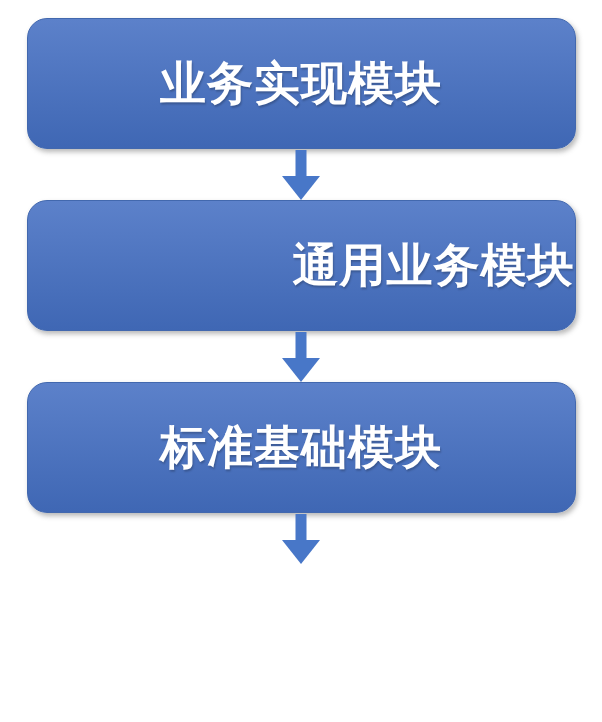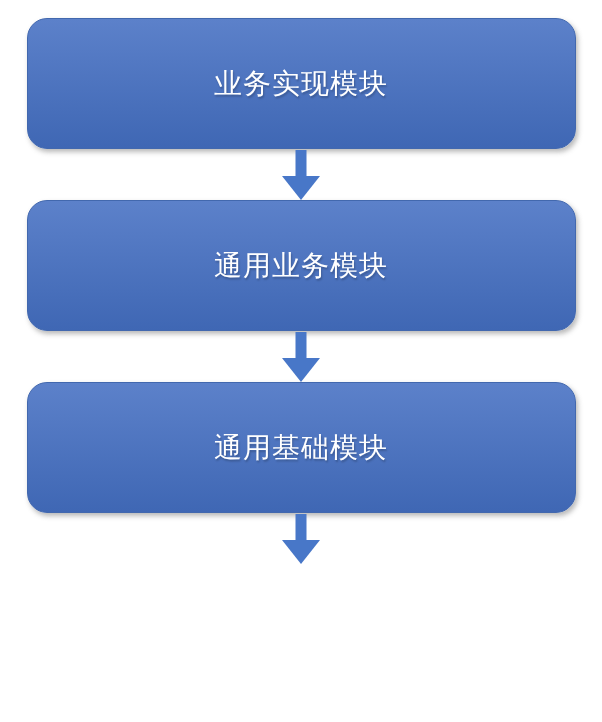--- a/index.html
+++ b/index.html
@@ -23,22 +23,22 @@
     margin: 0 auto;
     border-radius: 20px;
     display: flex;
     align-items: center;
     justify-content: center;
     box-sizing: border-box;
     box-shadow: 2px 3px 5px rgba(100,100,100,0.45);
   }
   .flow-box .label {
     color: #ffffff;
-    font-size: 28px;
-    font-weight: 400;
+    font-size: 46px;
+    font-weight: 700;
     letter-spacing: 1px;
     text-shadow: 1px 2px 2px rgba(0,0,0,0.22);
     white-space: nowrap;
   }
   .arrow-wrap {
     height: 51px;
     display: flex;
     align-items: center;
     justify-content: center;
   }
@@ -57,33 +57,33 @@
     <span class="label">业务实现模块</span>
   </div>
 
   <div class="arrow-wrap">
     <svg viewBox="0 0 38 50" aria-hidden="true">
       <rect x="13.5" y="0" width="11" height="28" fill="#4877c8"></rect>
       <polygon points="0,26 38,26 19,50" fill="#4877c8"></polygon>
     </svg>
   </div>
 
-  <div class="flow-box" style="background: linear-gradient(rgb(92, 129, 202), rgb(63, 103, 180)); border: 1px solid rgb(66, 104, 174);">
+  <div class="flow-box" style="background: linear-gradient(rgb(92, 129, 202), rgb(63, 103, 180)); border: 1px solid rgb(66, 104, 174); justify-content: flex-end;">
     <span class="label">通用业务模块</span>
   </div>
 
   <div class="arrow-wrap">
     <svg viewBox="0 0 38 50" aria-hidden="true">
       <rect x="13.5" y="0" width="11" height="28" fill="#4877c8"></rect>
       <polygon points="0,26 38,26 19,50" fill="#4877c8"></polygon>
     </svg>
   </div>
 
   <div class="flow-box" style="background: linear-gradient(rgb(92, 129, 202), rgb(63, 103, 180)); border: 1px solid rgb(66, 104, 174);">
-    <span class="label">通用基础模块</span>
+    <span class="label">标准基础模块</span>
   </div>
 
   <div class="arrow-wrap">
     <svg viewBox="0 0 38 50" aria-hidden="true">
       <rect x="13.5" y="0" width="11" height="28" fill="#4877c8"></rect>
       <polygon points="0,26 38,26 19,50" fill="#4877c8"></polygon>
     </svg>
   </div>
 
 

